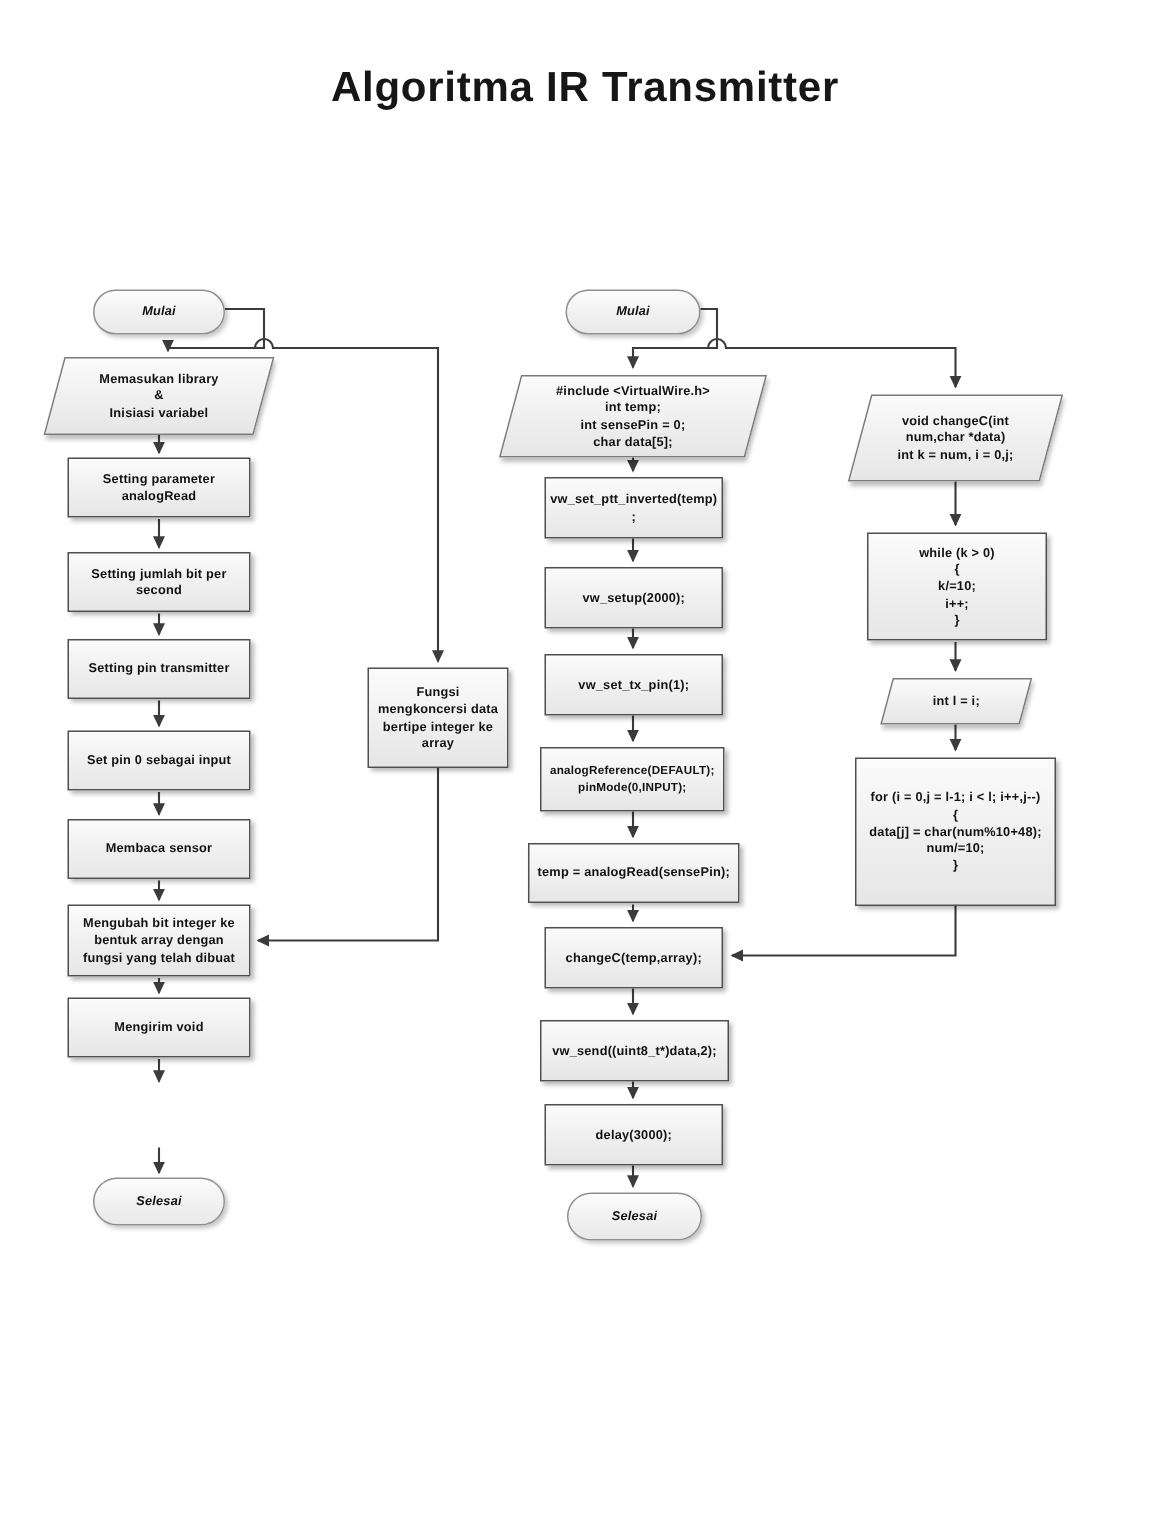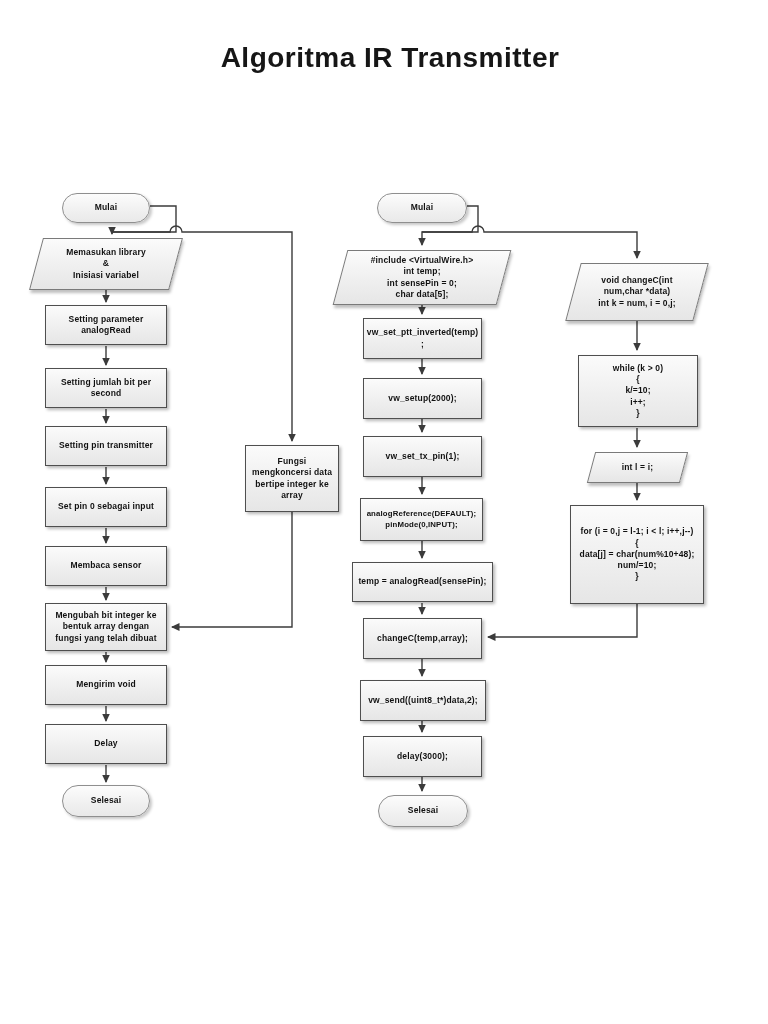--- a/index.html
+++ b/index.html
@@ -5,21 +5,21 @@
   html,body{margin:0;padding:0;background:#ffffff;}
   .page{position:relative;width:768px;height:1024px;background:#ffffff;overflow:hidden;
         font-family:"Liberation Sans", sans-serif;}
   .title{position:absolute;left:0;top:42px;width:780px;text-align:center;
          font-size:28px;font-weight:bold;color:#161616;letter-spacing:0.5px;}
   svg.wires{position:absolute;left:0;top:0;}
   .node{position:absolute;box-sizing:border-box;}
   .process{background:linear-gradient(180deg,#fbfbfb 0%,#efefef 55%,#e6e6e6 100%);
            border:1.5px solid #4f4f4f;box-shadow:2px 2px 3px rgba(0,0,0,0.28);}
   .terminator{background:linear-gradient(180deg,#fcfcfc 0%,#f0f0f0 60%,#e9e9e9 100%);
-              border:1.3px solid #8f8f8f;border-radius:999px;box-shadow:2px 2px 3px rgba(0,0,0,0.22);}
+              border:1.3px solid #8f8f8f;border-radius:999px;box-shadow:2px 2px 3px rgba(0,0,0,0.22);font-style:italic;}
   .io{background:transparent;}
   .io-bg{position:absolute;left:6px;right:6px;top:0;bottom:0;
          background:linear-gradient(180deg,#fbfbfb 0%,#efefef 55%,#e6e6e6 100%);
          border:1.3px solid #7a7a7a;transform:skewX(-15deg);
          box-shadow:2px 3px 3px rgba(0,0,0,0.25);}
   .label{position:absolute;left:0;top:0;width:100%;height:100%;
          display:flex;align-items:center;justify-content:center;text-align:center;
          font-size:8.5px;font-weight:bold;color:#111111;line-height:1.32;
          white-space:pre-line;letter-spacing:0.15px;padding:0 3px;box-sizing:border-box;}
 </style>
@@ -101,23 +101,20 @@
     <div class="label">Membaca sensor</div>
   </div>
   <div class="node process" style="left:45px;top:603px;width:122px;height:48px">
     <div class="label">Mengubah bit integer ke
 bentuk array dengan
 fungsi yang telah dibuat</div>
   </div>
   <div class="node process" style="left:45px;top:665px;width:122px;height:40px">
     <div class="label">Mengirim void</div>
   </div>
-  <div class="node process" style="left:45px;top:724px;width:122px;height:40px">
-    <div class="label">Delay</div>
-  </div>
   <div class="node terminator" style="left:62px;top:785px;width:88px;height:32px">
     <div class="label">Selesai</div>
   </div>
   <div class="node process" style="left:245px;top:445px;width:94px;height:67px">
     <div class="label">Fungsi
 mengkoncersi data
 bertipe integer ke
 array</div>
   </div>
 

